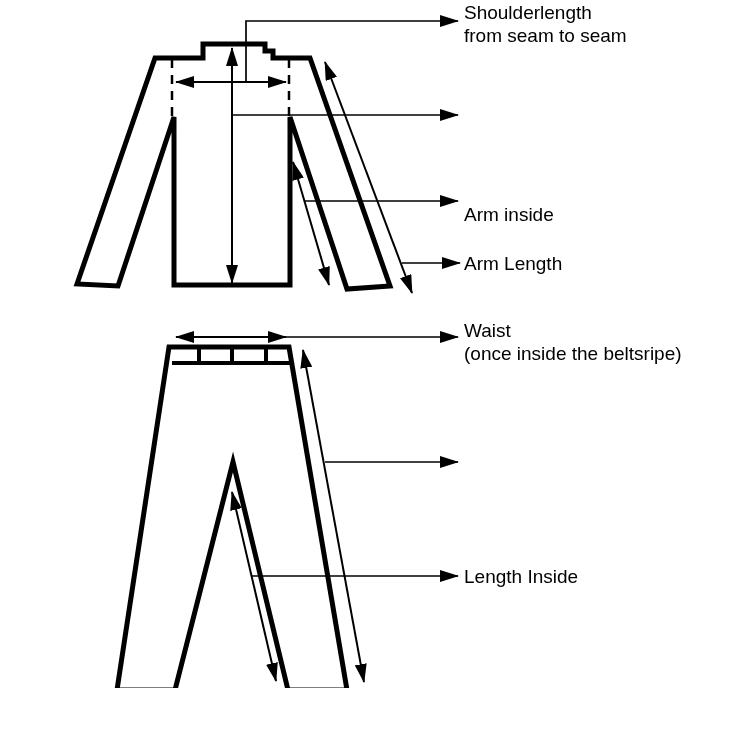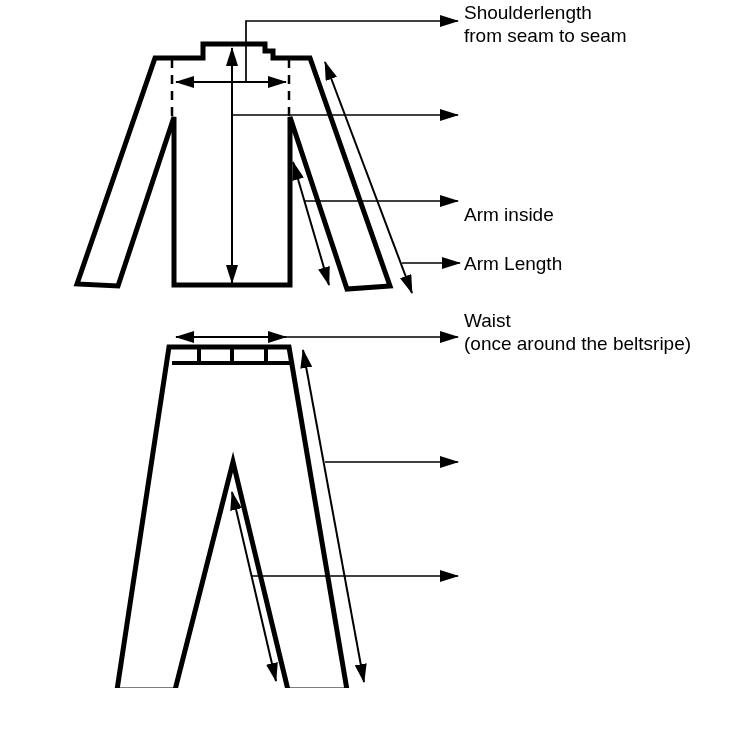--- a/index.html
+++ b/index.html
@@ -110,20 +110,21 @@
     <div>from seam to seam</div>
   </div>
 
   <div class="label" style="left:464px; top:102px">
   </div>
 
   <div class="label" style="left:464px; top:203px">Arm inside</div>
 
   <div class="label" style="left:464px; top:252px">Arm Length</div>
 
-  <div class="label" style="left:464px; top:309px">
+  <div class="label" style="left:464px; top:319px">
     <div>Waist</div>
-    <div>(once around the beltsripe)</div>
+    <div>(once inside the beltsripe)</div>
   </div>
 
 
+  <div class="label" style="left:464px; top:565px">Length Inside</div>
 
 </div>
 
 </body></html>

